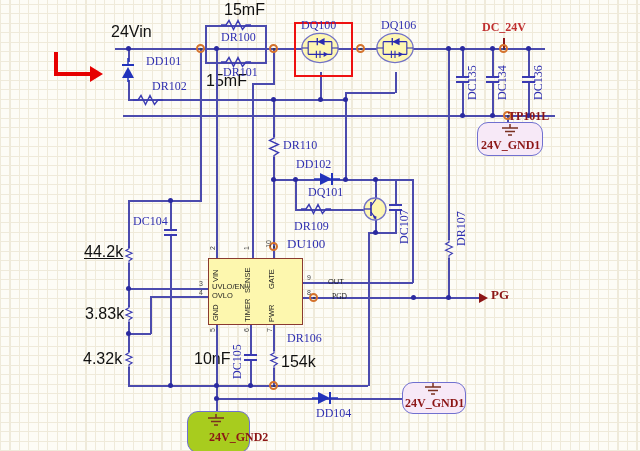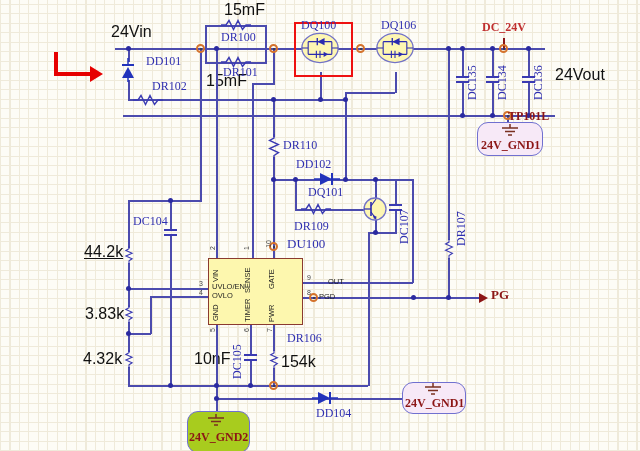--- a/index.html
+++ b/index.html
@@ -36,21 +36,20 @@
 </head>
 <body>
 
 <div id="canvas">
 
   <div style="position:absolute;left:54px;top:52px;width:4px;height:22px;background:#e60000;"></div>
   <div style="position:absolute;left:54px;top:72px;width:36px;height:4px;background:#e60000;"></div>
   <div style="position:absolute;left:90px;top:66px;width:0;height:0;border-top:8px solid transparent;border-bottom:8px solid transparent;border-left:13px solid #e60000;"></div>
 
   <div class="ann big" style="left:111px;top:22px;">24Vin</div>
-  <div class="ann big" style="left:555px;top:65px;">24Vout</div>
   <div class="ann" style="left:224px;top:2px;">15mF</div>
   <div class="ann" style="left:206px;top:73px;">15mF</div>
   <div class="ann" style="left:84px;top:244px;text-decoration:underline;">44.2k</div>
   <div class="ann" style="left:85px;top:306px;">3.83k</div>
   <div class="ann" style="left:83px;top:351px;">4.32k</div>
   <div class="ann" style="left:194px;top:351px;">10nF</div>
   <div class="ann" style="left:281px;top:354px;">154k</div>
 
   <div class="w h" style="left:115px;top:48px;width:188px;"></div>
   <div class="w h" style="left:337px;top:48px;width:41px;"></div>
@@ -249,21 +248,21 @@
 
   <div class="pname vt" style="left:212px;top:262px;height:20px;">VIN</div>
   <div class="pname vt" style="left:244px;top:261px;height:32px;">SENSE</div>
   <div class="pname vt" style="left:268px;top:261px;height:28px;">GATE</div>
   <div class="pname" style="left:212px;top:283px;">UVLO/EN</div>
   <div class="pname" style="left:212px;top:292px;">OVLO</div>
   <div class="pname vt" style="left:212px;top:301px;height:20px;">GND</div>
   <div class="pname vt" style="left:244px;top:295px;height:27px;">TIMER</div>
   <div class="pname vt" style="left:268px;top:300px;height:22px;">PWR</div>
   <div class="pname" style="left:328px;top:278px;">OUT</div>
-  <div class="pname" style="left:319px;top:293px;">PGD</div>
+  <div class="pname" style="left:332px;top:293px;font-family:Liberation Serif, serif;">PGD</div>
 
   <div class="pin vt" style="left:209px;top:246px;">2</div>
   <div class="pin vt" style="left:243px;top:246px;">1</div>
   <div class="pin vt" style="left:265px;top:240px;">10</div>
   <div class="pin" style="left:199px;top:280px;">3</div>
   <div class="pin" style="left:199px;top:289px;">4</div>
   <div class="pin vt" style="left:209px;top:328px;">5</div>
   <div class="pin vt" style="left:243px;top:328px;">6</div>
   <div class="pin vt" style="left:266px;top:328px;">7</div>
   <div class="pin" style="left:307px;top:274px;">9</div>
@@ -303,15 +302,15 @@
   <div class="gbox pink" style="left:402px;top:382px;width:64px;height:32px;"></div>
   <svg style="left:423px;top:383px;" width="20" height="13" viewBox="0 0 20 13">
     <path d="M10,0 V4 M2,4 H18 M5,7.5 H15 M8,11 H12" stroke="#7a3020" stroke-width="1.5" fill="none"></path>
   </svg>
   <div class="maroon" style="left:405px;top:397px;">24V_GND1</div>
 
   <div class="gbox green" style="left:187px;top:411px;width:63px;height:42px;"></div>
   <svg style="left:206px;top:414px;" width="20" height="13" viewBox="0 0 20 13">
     <path d="M10,0 V4 M2,4 H18 M5,7.5 H15 M8,11 H12" stroke="#7a3020" stroke-width="1.5" fill="none"></path>
   </svg>
-  <div class="maroon" style="left:189px;top:431px;">24V_GND2</div>
+  <div class="maroon" style="left:189px;top:431px;padding-left:20px;">24V_GND2</div>
 
 </div>
 
 </body></html>

